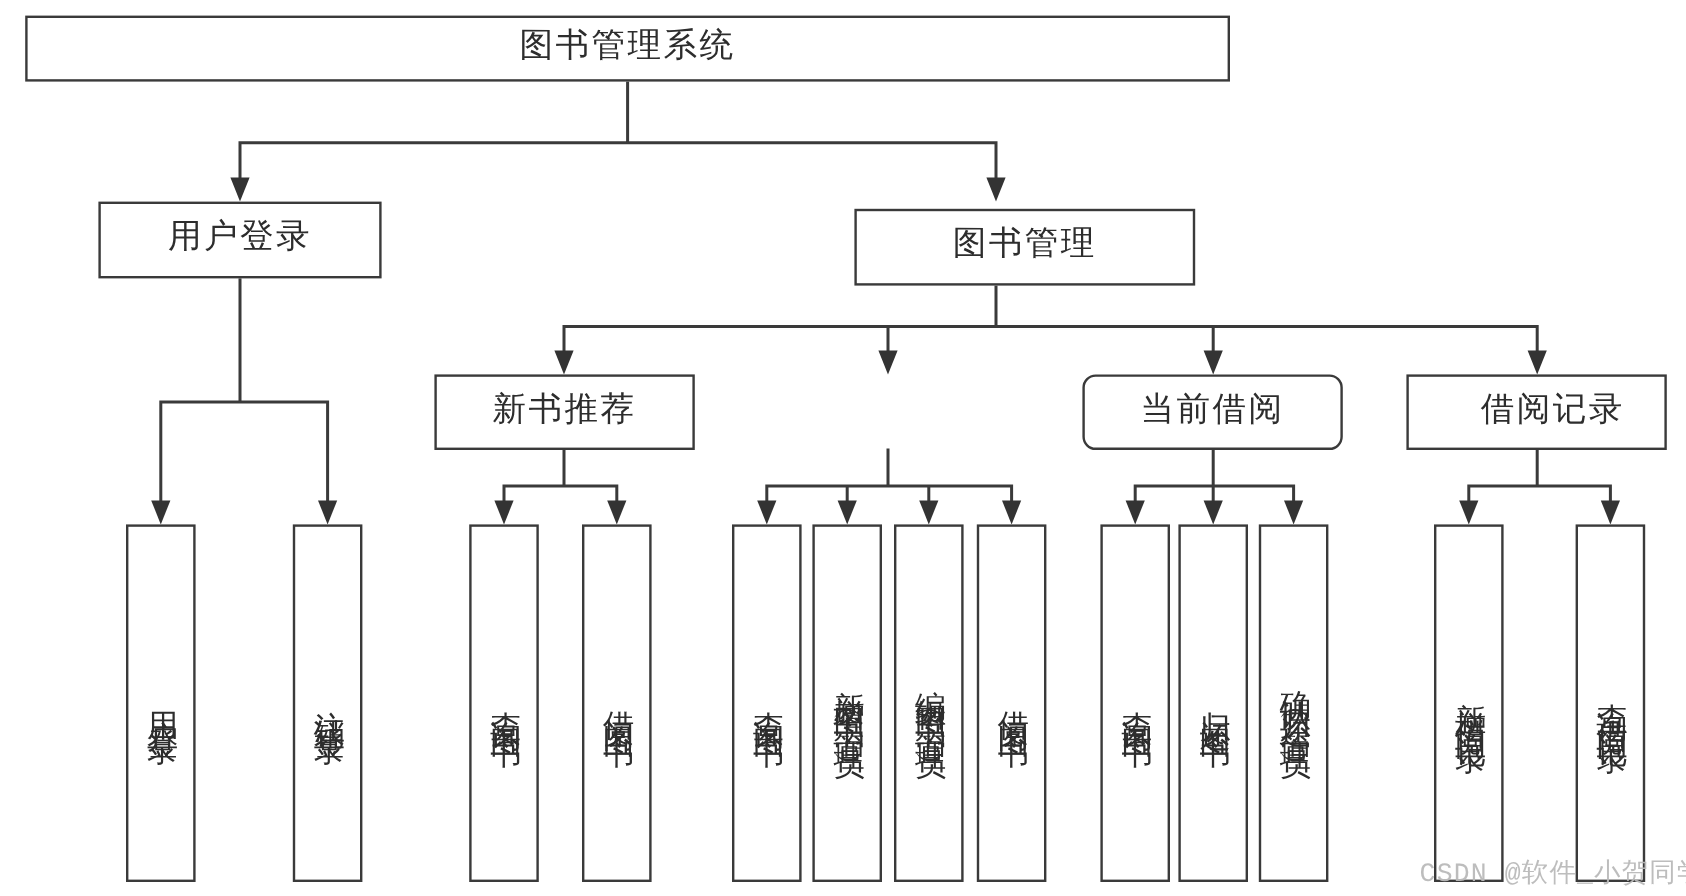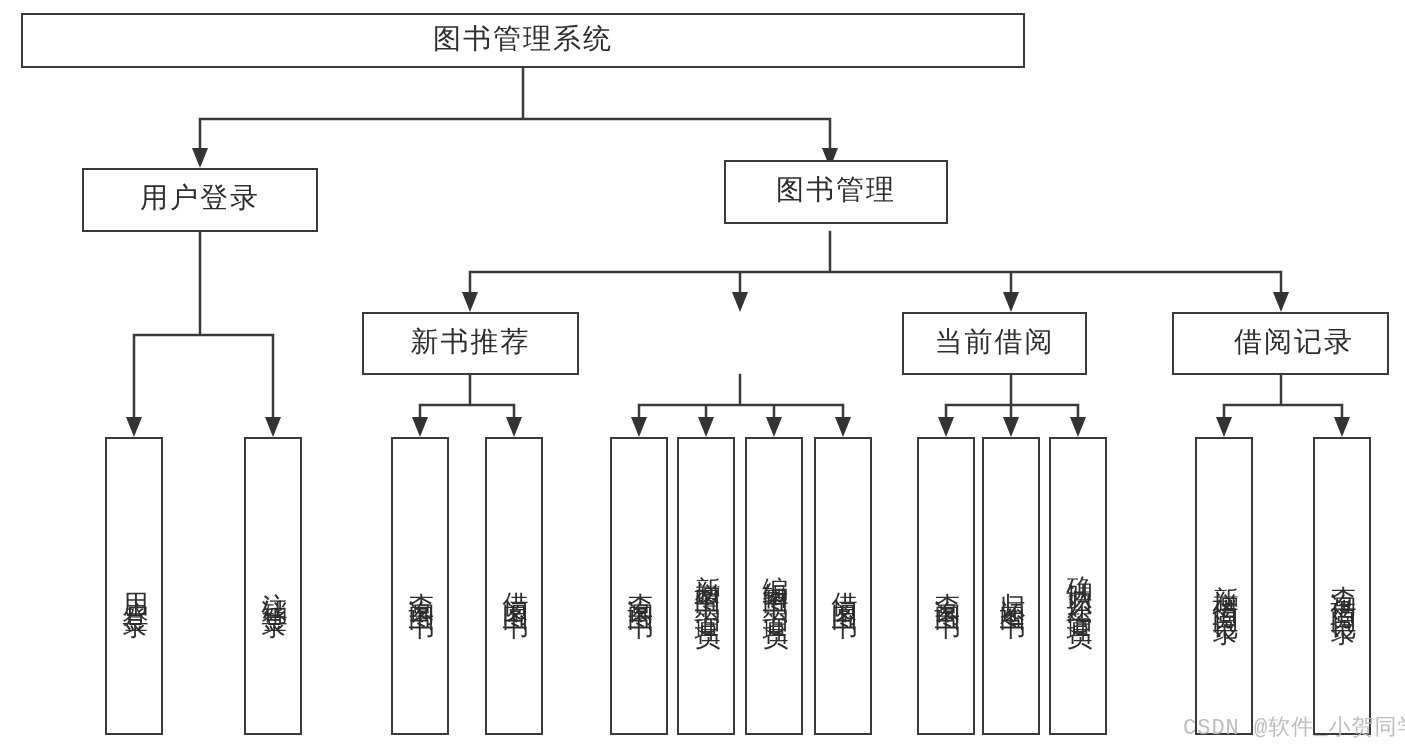--- a/index.html
+++ b/index.html
@@ -97,24 +97,24 @@
     <path class="ar" d="M1078 437 l-8 -20 h16 z"></path>
 
     <path class="ln" d="M1281 375 V405 M1224 405 H1342 M1224 405 V419 M1342 405 V419"></path>
     <path class="ar" d="M1224 437 l-8 -20 h16 z"></path>
     <path class="ar" d="M1342 437 l-8 -20 h16 z"></path>
   </svg>
 
   <div class="node" style="left:21px; top:13px; width:1004px; height:55px;">图书管理系统</div>
 
   <div class="node" style="left:82px; top:168px; width:236px; height:64px;">用户登录</div>
-  <div class="node" style="left:712px; top:160px; width:224px; height:64px;margin-left:12px;">图书管理</div>
+  <div class="node" style="left:712px; top:174px; width:284px; height:64px;">图书管理</div>
 
   <div class="node" style="left:362px; top:312px; width:217px; height:63px;">新书推荐</div>
-  <div class="node" style="left:902px; top:312px; width:185px; height:63px;">当前借阅</div>
+  <div class="node" style="left:902px; top:312px; width:217px; height:63px;border-radius:11px;">当前借阅</div>
   <div class="node" style="left:1172px; top:312px; width:217px; height:63px;padding-left:27px;">借阅记录</div>
 
   <div class="node leaf" style="left:105px; top:437px; width:58px; height:298px;">
     <span class="vtext">用户登录</span>
   </div>
   <div class="node leaf" style="left:244px; top:437px; width:58px; height:298px;">
     <span class="vtext">注销登录</span>
   </div>
 
   <div class="node leaf" style="left:391px; top:437px; width:58px; height:298px;">

